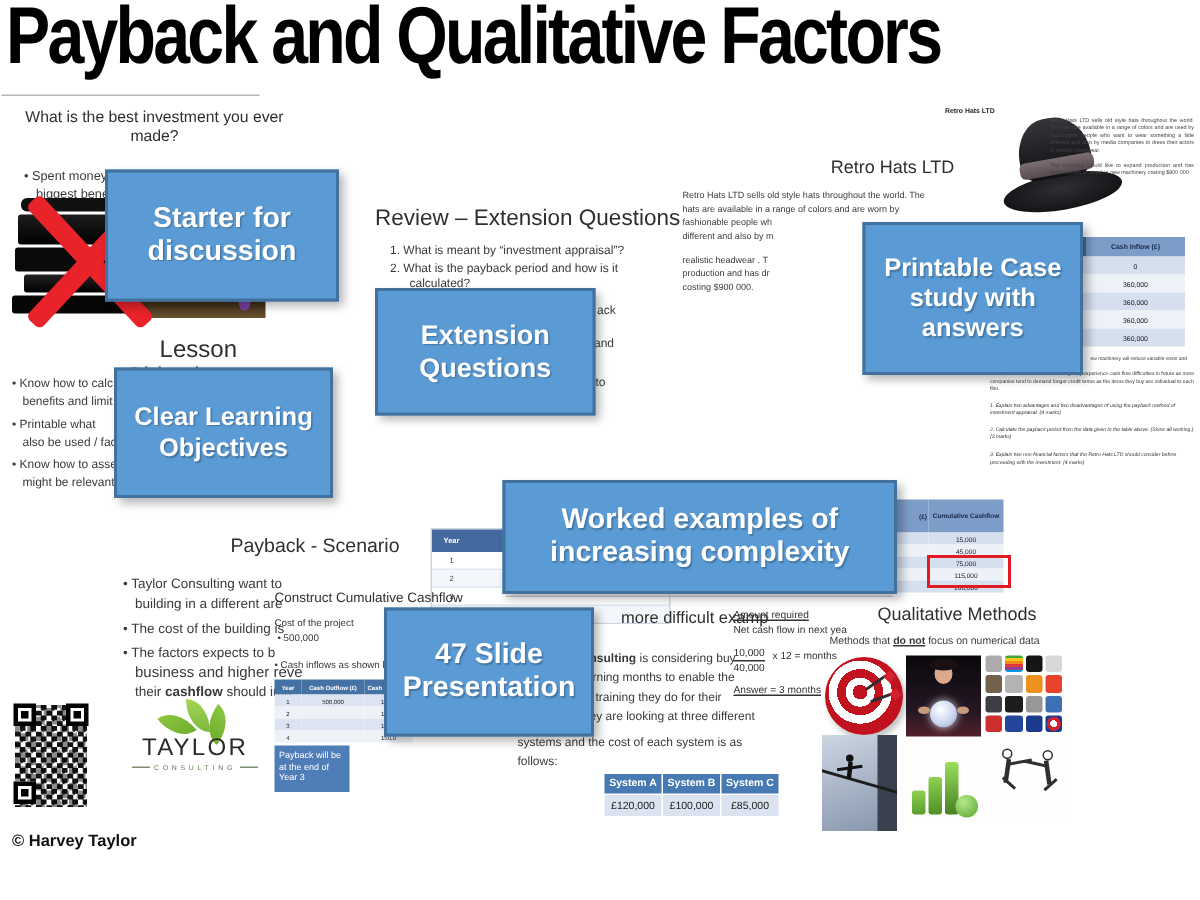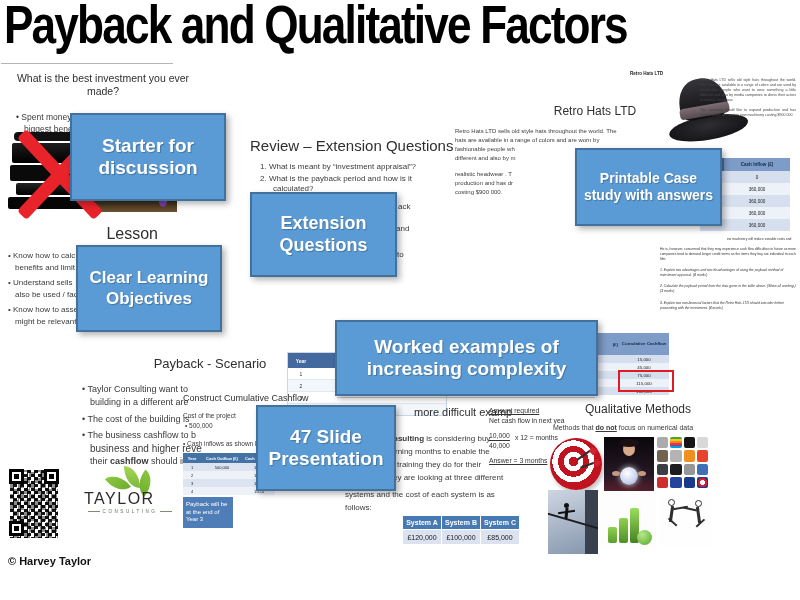--- a/index.html
+++ b/index.html
@@ -45,21 +45,21 @@
   </div>
 
   <div class="abs" style="left:94px;top:188px;width:83px;height:24px;z-index:1;
               background:linear-gradient(180deg,#171008 0%,#3a2a16 55%,#6b5433 100%)">
     <div class="abs" style="right:10px;top:6px;width:8px;height:13px;background:#7b3fa0;border-radius:45%"></div>
   </div>
 
   <div class="abs" style="left:38px;top:225px;width:120px;text-align:right;font-size:16px;color:#2f2f2f">Lesson Objectives</div>
   <div class="abs" style="left:8px;top:251px;font-size:8px;color:#3a3a3a">• Know how to calc</div>
   <div class="abs" style="left:15px;top:263px;font-size:8px;color:#3a3a3a">benefits and limit</div>
-  <div class="abs" style="left:8px;top:278px;font-size:8px;color:#3a3a3a">• Understand sells</div>
+  <div class="abs" style="left:8px;top:278px;font-size:8px;color:#3a3a3a">• Printable what</div>
   <div class="abs" style="left:15px;top:290px;font-size:8px;color:#3a3a3a">also be used / fac</div>
   <div class="abs" style="left:8px;top:305px;font-size:8px;color:#3a3a3a">• Know how to asse</div>
   <div class="abs" style="left:15px;top:317px;font-size:8px;color:#3a3a3a">might be relevant to different situations</div>
 
   <div class="abs" style="left:250px;top:137px;width:210px;text-align:left;font-size:15px;color:#2f2f2f">Review – Extension Questions</div>
   <div class="abs" style="left:260px;top:162px;font-size:8px;color:#3a3a3a">1.  What is meant by “investment appraisal”?</div>
   <div class="abs" style="left:260px;top:174px;font-size:8px;color:#3a3a3a">2.  What is the payback period and how is it</div>
   <div class="abs" style="left:273px;top:184px;font-size:8px;color:#3a3a3a">calculated?</div>
   <div class="abs" style="left:398px;top:202px;font-size:8px;color:#3a3a3a">ack</div>
   <div class="abs" style="left:396px;top:224px;font-size:8px;color:#3a3a3a">and</div>
@@ -123,31 +123,31 @@
     <div class="cell" style="height:8px;background:#edf1f8;color:#222">115,000</div>
     <div class="cell" style="height:8px;background:#d6dfee"></div>
     <div class="cell" style="height:8px;background:#d6dfee;color:#222">160,000</div>
   </div>
   <div class="abs" style="left:618px;top:370px;width:52px;height:18px;border:2px solid #e01b24;z-index:3"></div>
 
   <div class="abs" style="left:105px;top:356px;width:210px;text-align:center;font-size:13px;color:#2f2f2f">Payback - Scenario</div>
   <div class="abs" style="left:82px;top:384px;font-size:9px;color:#3a3a3a">• Taylor Consulting want to</div>
   <div class="abs" style="left:90px;top:397px;font-size:9px;color:#3a3a3a">building in a different are</div>
   <div class="abs" style="left:82px;top:414px;font-size:9px;color:#3a3a3a">• The cost of the building is</div>
-  <div class="abs" style="left:82px;top:430px;font-size:9px;color:#3a3a3a">• The business cashflow to b</div>
+  <div class="abs" style="left:82px;top:430px;font-size:9px;color:#3a3a3a">• The factors expects to b</div>
   <div class="abs" style="left:90px;top:443px;font-size:10px;color:#3a3a3a">business and higher reve</div>
   <div class="abs" style="left:90px;top:456px;font-size:9px;color:#3a3a3a;white-space:nowrap">
     <span>their </span><span style="font-weight:bold">cashflow</span><span> should imp</span>
   </div>
 
   <div class="abs" style="left:84px;top:466px;width:92px;height:58px">
     <div class="leaf" style="left:26px;top:6px;background:linear-gradient(#8cc63f,#6fae2e);transform:rotate(-38deg)"></div>
     <div class="leaf" style="left:40px;top:0px;background:linear-gradient(#a5d653,#7cb83e);transform:rotate(0deg)"></div>
     <div class="leaf" style="left:53px;top:6px;background:linear-gradient(#8cc63f,#6fae2e);transform:rotate(38deg)"></div>
-    <div class="abs" style="left:0;top:24px;width:92px;font-size:16px;letter-spacing:1.5px;color:#2b2b2b">TAYLOR</div>
+    <div class="abs" style="left:0;top:24px;width:92px;text-align:center;font-size:16px;letter-spacing:1.5px;color:#2b2b2b">TAYLOR</div>
     <div class="abs" style="left:0;top:43px;width:92px;display:flex;align-items:center;justify-content:center;gap:3px">
       <span style="width:12px;height:1px;background:#7b8c6f"></span>
       <span style="font-size:4.6px;letter-spacing:2.5px;color:#5a7a52">CONSULTING</span>
       <span style="width:12px;height:1px;background:#7b8c6f"></span>
     </div>
   </div>
 
   <div class="abs" style="left:183px;top:393px;font-size:9px;color:#2f2f2f;white-space:nowrap;z-index:2">Construct Cumulative Cashflow</div>
   <div class="abs" style="left:183px;top:412px;font-size:6.5px;color:#3a3a3a;z-index:2">Cost of the project</div>
   <div class="abs" style="left:185px;top:422px;font-size:6.5px;color:#3a3a3a;z-index:2">• 500,000</div>
@@ -286,17 +286,17 @@
     <div class="qr-finder" style="left:1px;top:1px"></div>
     <div class="qr-finder" style="right:1px;top:1px"></div>
     <div class="qr-finder" style="left:1px;bottom:4px"></div>
   </div>
 
   <div class="abs" style="left:8px;top:555px;font-size:11px;font-weight:bold;color:#111">© Harvey Taylor</div>
 
   <div class="banner" style="left:70px;top:113px;width:152px;height:84px;font-size:19px">Starter for discussion</div>
   <div class="banner" style="left:250px;top:192px;width:147px;height:85px;font-size:18px;padding:0 18px;box-sizing:border-box">Extension Questions</div>
   <div class="banner" style="left:76px;top:245px;width:142px;height:83px;font-size:17px">Clear Learning Objectives</div>
-  <div class="banner" style="left:575px;top:148px;width:147px;height:78px;font-size:14px;padding:0 6px;box-sizing:border-box">Printable Case study with answers</div>
+  <div class="banner" style="left:575px;top:148px;width:147px;height:102px;font-size:17px;padding:0 6px;box-sizing:border-box">Printable Case study with answers</div>
   <div class="banner" style="left:335px;top:320px;width:263px;height:76px;font-size:19px;padding:0 14px;box-sizing:border-box">Worked examples of increasing complexity</div>
   <div class="banner" style="left:256px;top:405px;width:140px;height:86px;font-size:19px;padding:0 8px;box-sizing:border-box">47 Slide Presentation</div>
 
 </div>
 
 </body></html>

